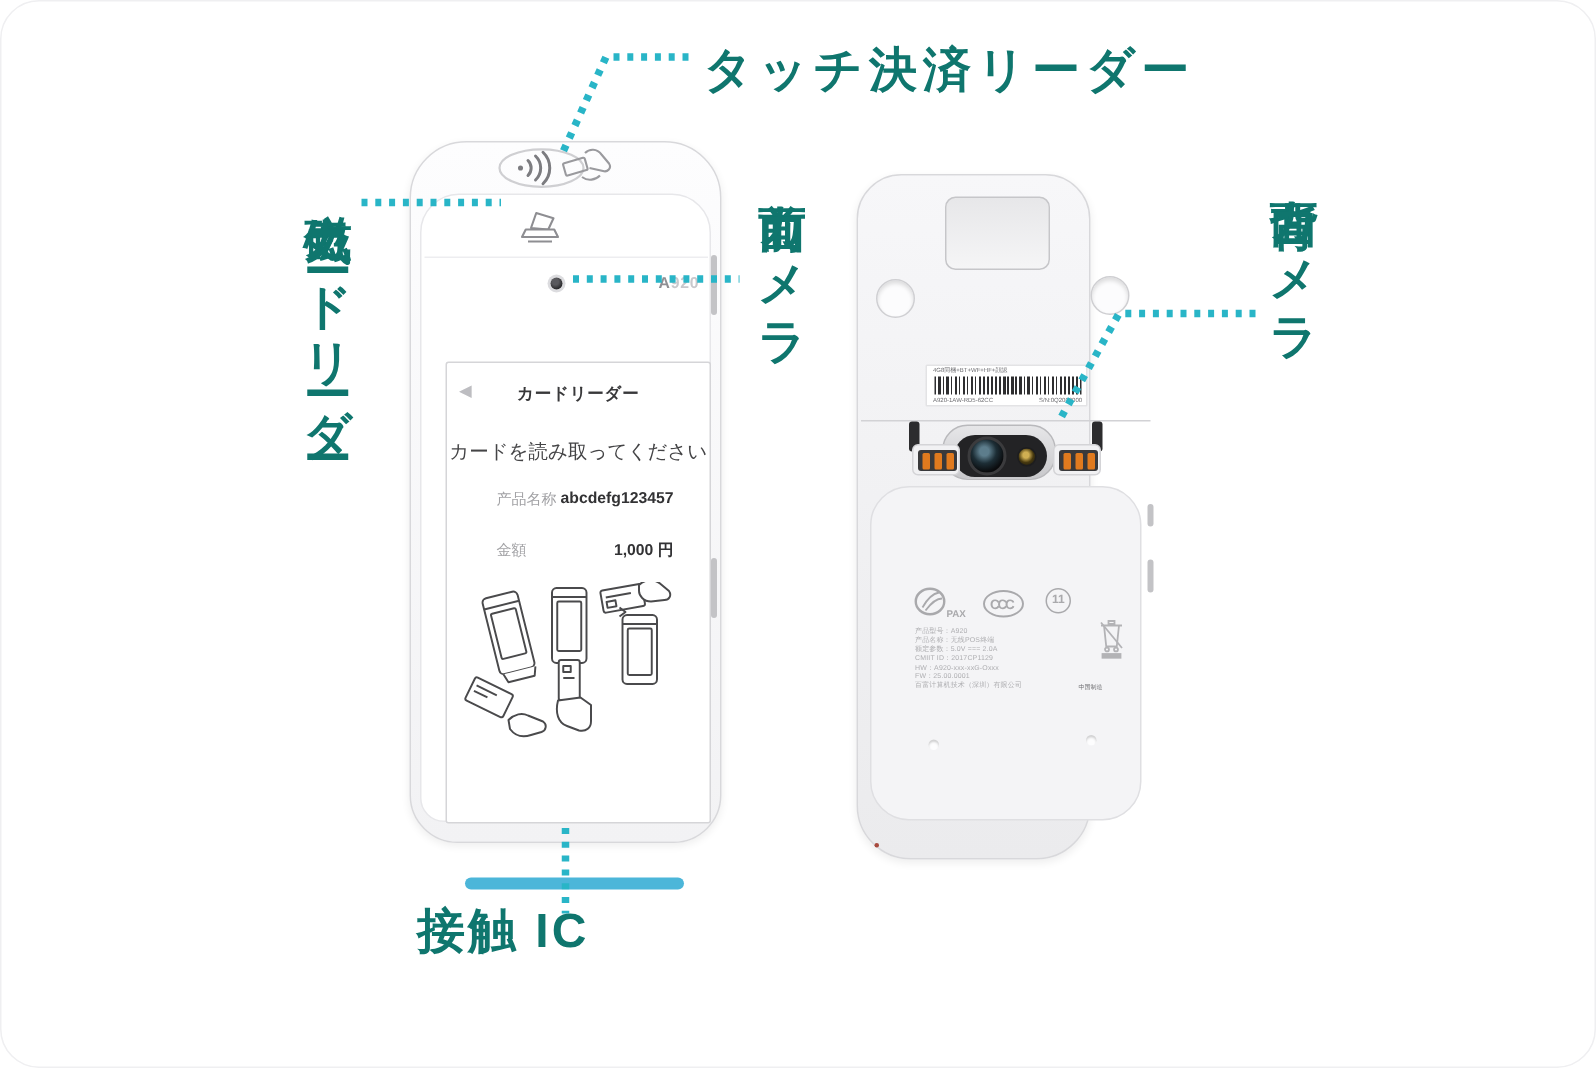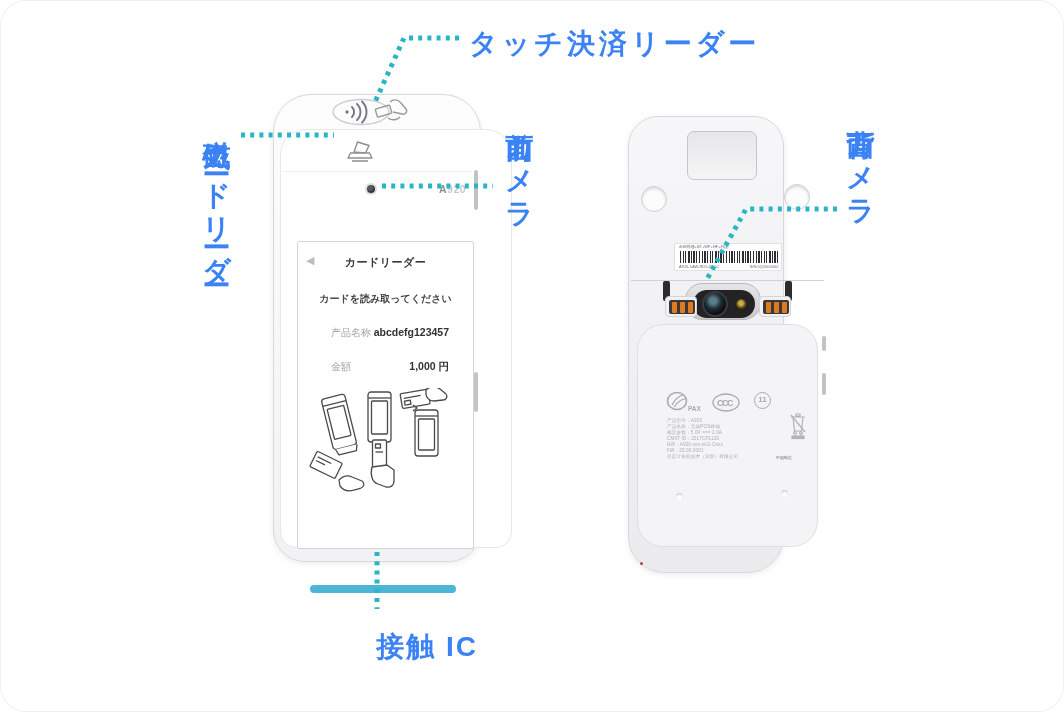--- a/index.html
+++ b/index.html
@@ -1,36 +1,36 @@
 <!DOCTYPE html>
 <html><head>
 <meta charset="utf-8">
 <style>
   *{margin:0;padding:0;box-sizing:border-box}
   html,body{background:#fff}
   .stage{position:relative;width:1064px;height:712px;background:#fff;border:1px solid #efeff1;
          border-radius:26px;overflow:hidden;
          font-family:"Liberation Sans","DejaVu Sans",sans-serif;}
   .abs{position:absolute}
-  .jlabel{position:absolute;font-weight:700;color:#3b82f6;font-size:28px;z-index:6;letter-spacing:2px}
+  .jlabel{position:absolute;font-weight:700;color:#0f766e;font-size:32px;z-index:6;letter-spacing:2px}
   .vlabel{writing-mode:vertical-rl;text-orientation:mixed}
   .overlay{position:absolute;left:0;top:0;z-index:5;pointer-events:none}
   .device{position:absolute;border:1px solid #d8d8db;box-shadow:0 2px 6px rgba(0,0,0,.07);z-index:1}
   .front-body{left:272px;top:93px;width:208px;height:468px;border-radius:38px 38px 32px 32px;
               background:linear-gradient(180deg,#fdfdfe,#f2f2f4)}
-  .screen-unit{position:absolute;left:6px;top:34px;width:232px;height:419px;background:#fff;
+  .screen-unit{position:absolute;left:6px;top:34px;width:194px;height:419px;background:#fff;
                border:1px solid #e7e7ea;border-radius:26px 26px 16px 16px}
   .hairline{position:absolute;background:#ededf0}
   .screen-card{position:absolute;left:16px;top:111px;width:177px;height:308px;background:#fff;
                border:1px solid #d5d5d8;border-radius:2px}
   .fieldrow{position:absolute;left:0;width:100%}
   .flabel{position:absolute;left:33px;font-size:10px;color:#a2a2a5}
   .fvalue{position:absolute;right:24px;font-size:10.5px;font-weight:700;color:#323234}
   .ic-strip{position:absolute;left:29px;top:455px;width:146px;height:8px;border-radius:4px;background:#4cb6d9}
-  .back-body{left:627px;top:115px;width:156px;height:457px;border-radius:30px 30px 36px 36px;
+  .back-body{left:570px;top:115px;width:156px;height:457px;border-radius:30px 30px 36px 36px;
              background:linear-gradient(180deg,#f7f7f9 0%,#f0f0f2 55%,#ebebed 100%)}
   .hole{position:absolute;width:26px;height:26px;border-radius:50%;background:#fcfcfd;
         border:1px solid #cfcfd2;box-shadow:inset 0 2px 3px rgba(0,0,0,.13)}
   .barcode-label{position:absolute;left:45px;top:126px;width:108px;height:28px;background:#fff;
                  border:1px solid #e3e3e5;border-radius:1px}
   .barcode{position:absolute;left:5px;top:7px;width:98px;height:12px;
            background:repeating-linear-gradient(90deg,#2e2e30 0 1px,#fff 1px 2.6px,#2e2e30 2.6px 4.2px,#fff 4.2px 5.4px)}
   .m50{font-size:8px;line-height:8px;transform:scale(.5);transform-origin:0 0;white-space:nowrap;color:#6d6d71}
   .m50r{font-size:8px;line-height:8px;transform:scale(.5);transform-origin:100% 0;white-space:nowrap;color:#6d6d71}
   .m58{font-size:8px;line-height:10.4px;transform:scale(.58);transform-origin:0 0;white-space:nowrap;color:#aeaeb1;letter-spacing:.2px}
@@ -91,21 +91,21 @@
       <div class="abs" style="left:86px;top:55px;width:8px;height:8px;border-radius:50%;
            background:radial-gradient(circle at 40% 35%,#5a5a5e 0 30%,#2b2b2d 70%);box-shadow:0 0 0 2px #dcdcdf"></div>
 
       <div class="abs" style="left:158px;top:53px;font-size:10.5px;font-weight:700;letter-spacing:.5px">
         <span style="color:#8f8f93">A</span><span style="color:#c8c8cc">920</span>
       </div>
 
       <div class="screen-card">
         <div class="abs" style="left:8px;top:12px;font-size:11px;color:#bdbdc1">◀</div>
         <div class="abs center" style="top:13px;font-size:11px;font-weight:700;color:#38383a;letter-spacing:.5px">カードリーダー</div>
-        <div class="abs center" style="top:50px;font-size:10px;font-weight:700;color:#444446">カードを読み取ってください</div>
+        <div class="abs center" style="top:50px;font-size:13px;font-weight:400;color:#444446">カードを読み取ってください</div>
 
         <div class="fieldrow" style="top:84px">
           <span class="flabel">产品名称</span>
           <span class="fvalue">abcdefg123457</span>
         </div>
         <div class="fieldrow" style="top:118px">
           <span class="flabel">金額</span>
           <span class="fvalue">1,000 円</span>
         </div>
 
@@ -255,15 +255,15 @@
   </svg>
 
   <div class="jlabel" style="left:468px;top:24px;letter-spacing:4px">タッチ決済リーダー</div>
 
   <div class="jlabel vlabel" style="left:196px;top:117px;letter-spacing:3px">磁気カードリーダー</div>
 
   <div class="jlabel vlabel" style="left:499px;top:110px">前面カメラ</div>
 
   <div class="jlabel vlabel" style="left:840px;top:107px">背面カメラ</div>
 
-  <div class="jlabel" style="left:277px;top:627px;width:200px;text-align:right;letter-spacing:2px">接触 IC</div>
+  <div class="jlabel" style="left:277px;top:598px;width:200px;text-align:left;letter-spacing:2px">接触 IC</div>
 
 </div>
 
 </body></html>

